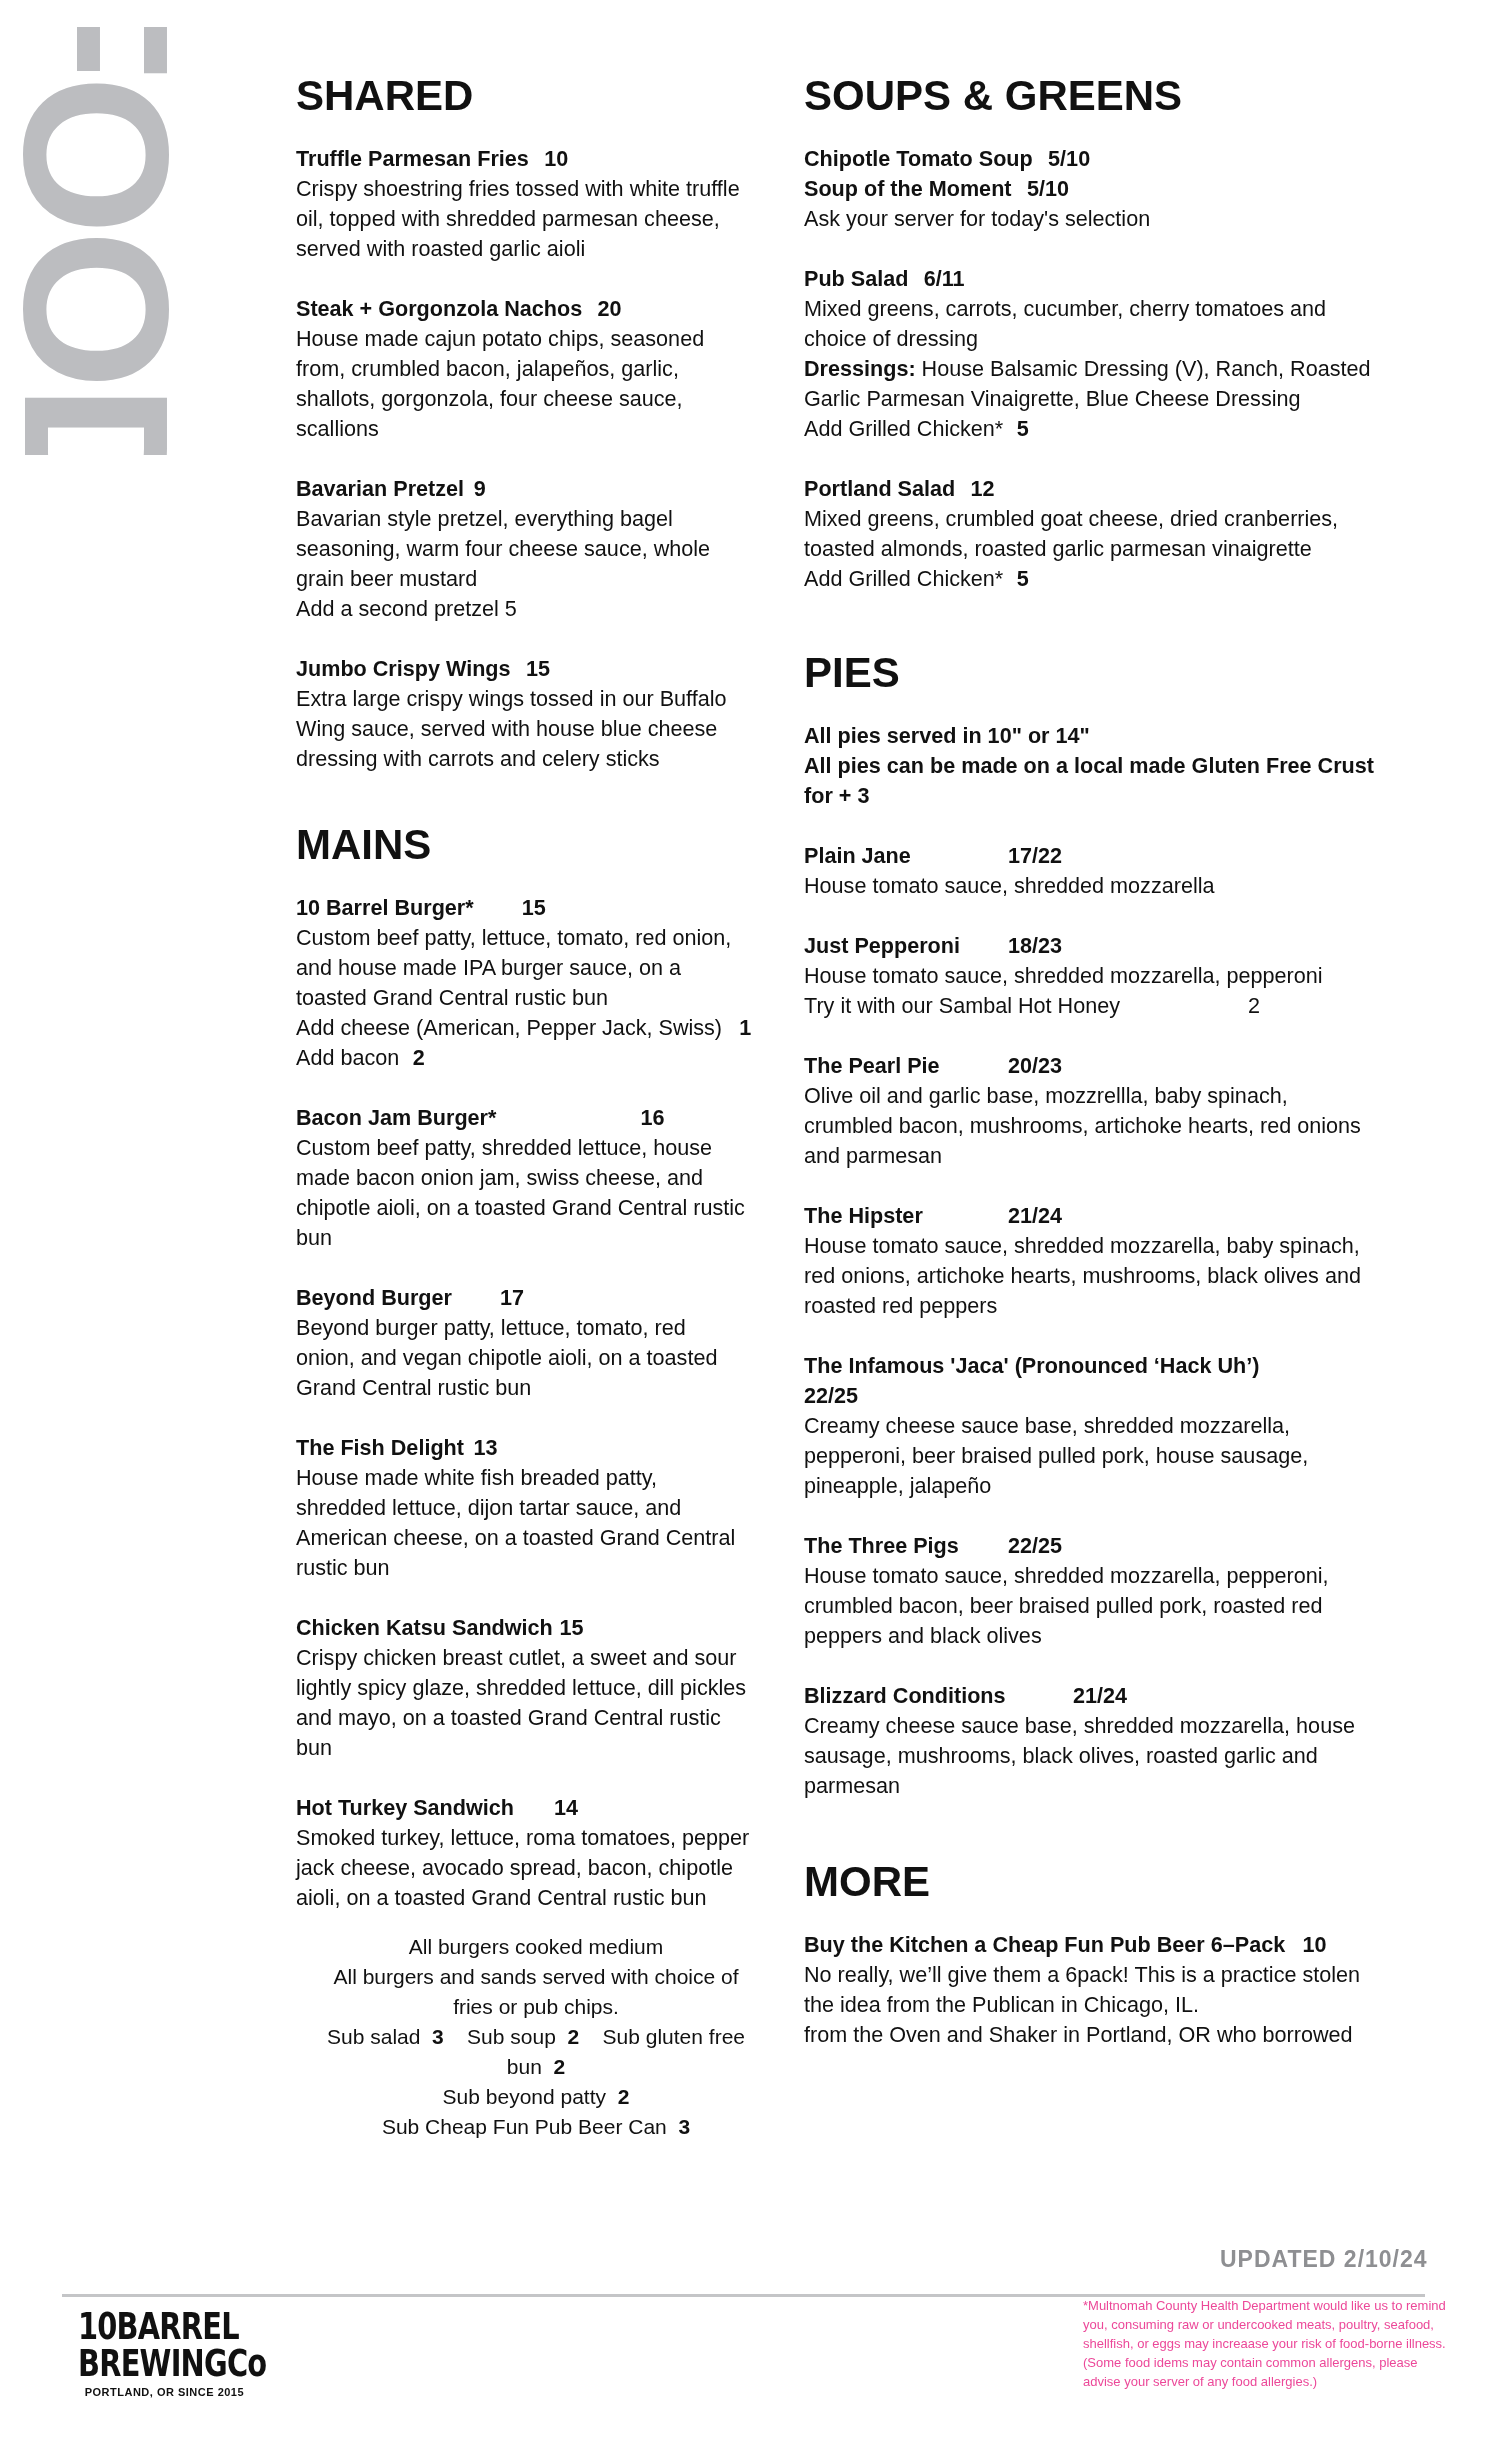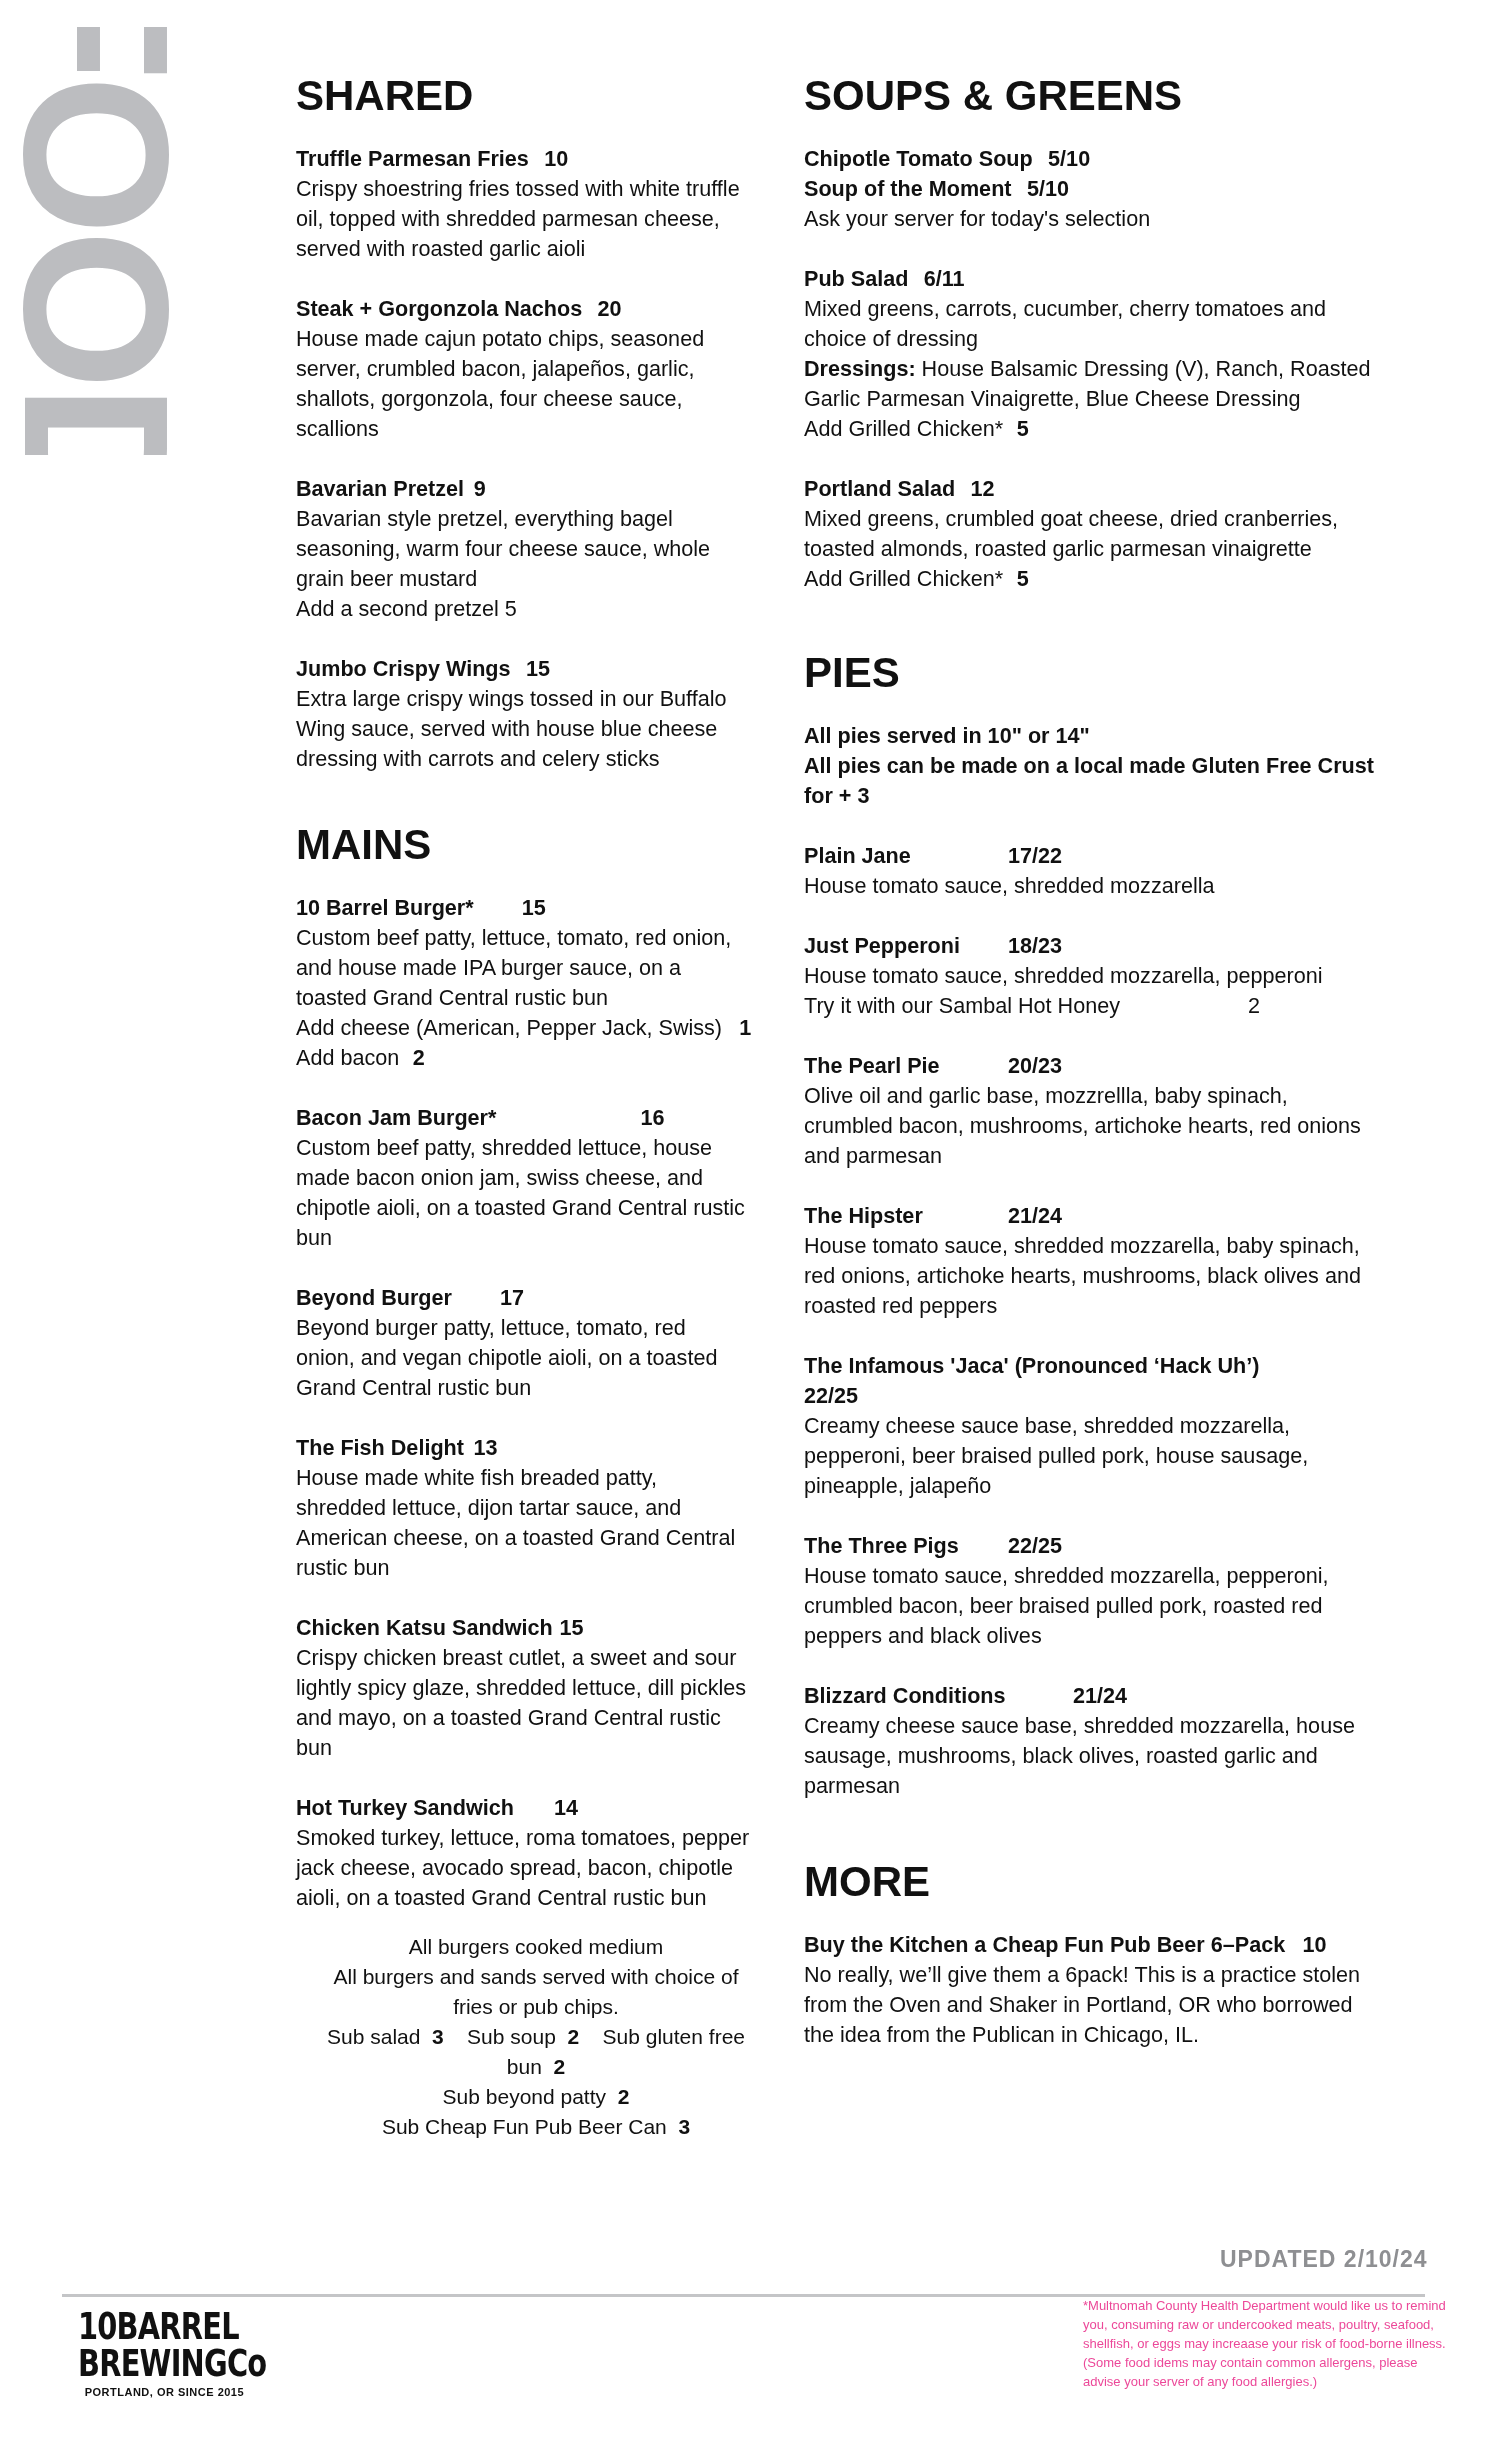--- a/index.html
+++ b/index.html
@@ -83,21 +83,21 @@
     <div class="item">
       <div><span class="item-head">Truffle Parmesan Fries</span><span class="item-price" style="margin-left:15.4px">10</span></div>
       <span class="line">Crispy shoestring fries tossed with white truffle</span>
       <span class="line">oil, topped with shredded parmesan cheese,</span>
       <span class="line">served with roasted garlic aioli</span>
     </div>
 
     <div class="item">
       <div><span class="item-head">Steak + Gorgonzola Nachos</span><span class="item-price" style="margin-left:15.4px">20</span></div>
       <span class="line">House made cajun potato chips, seasoned</span>
-      <span class="line">server, crumbled bacon, jalapeños, garlic,</span>
+      <span class="line">from, crumbled bacon, jalapeños, garlic,</span>
       <span class="line">shallots, gorgonzola, four cheese sauce,</span>
       <span class="line">scallions</span>
     </div>
 
     <div class="item">
       <div><span class="item-head">Bavarian Pretzel</span><span class="item-price" style="margin-left:9.6px">9</span></div>
       <span class="line">Bavarian style pretzel, everything bagel</span>
       <span class="line">seasoning, warm four cheese sauce, whole</span>
       <span class="line">grain beer mustard</span>
       <span class="line">Add a second pretzel 5</span>
@@ -259,22 +259,22 @@
       <span class="line">sausage, mushrooms, black olives, roasted garlic and</span>
       <span class="line">parmesan</span>
     </div>
   </div>
 
   <div class="section" style="margin-top:52px">
     <div class="section-title">MORE</div>
     <div class="item">
       <div><span class="item-head">Buy the Kitchen a Cheap Fun Pub Beer 6–Pack</span><span class="item-price" style="margin-left:17.3px">10</span></div>
       <span class="line">No really, we’ll give them a 6pack! This is a practice stolen</span>
+      <span class="line">the idea from the Publican in Chicago, IL.</span>
       <span class="line">from the Oven and Shaker in Portland, OR who borrowed</span>
-      <span class="line">the idea from the Publican in Chicago, IL.</span>
     </div>
   </div>
 </div>
 
 <div class="updated">UPDATED 2/10/24</div>
 <div class="divider"></div>
 
 <div class="logo">
   <div class="logo-line">10BARREL</div>
   <div class="logo-line">BREWINGCo</div>

